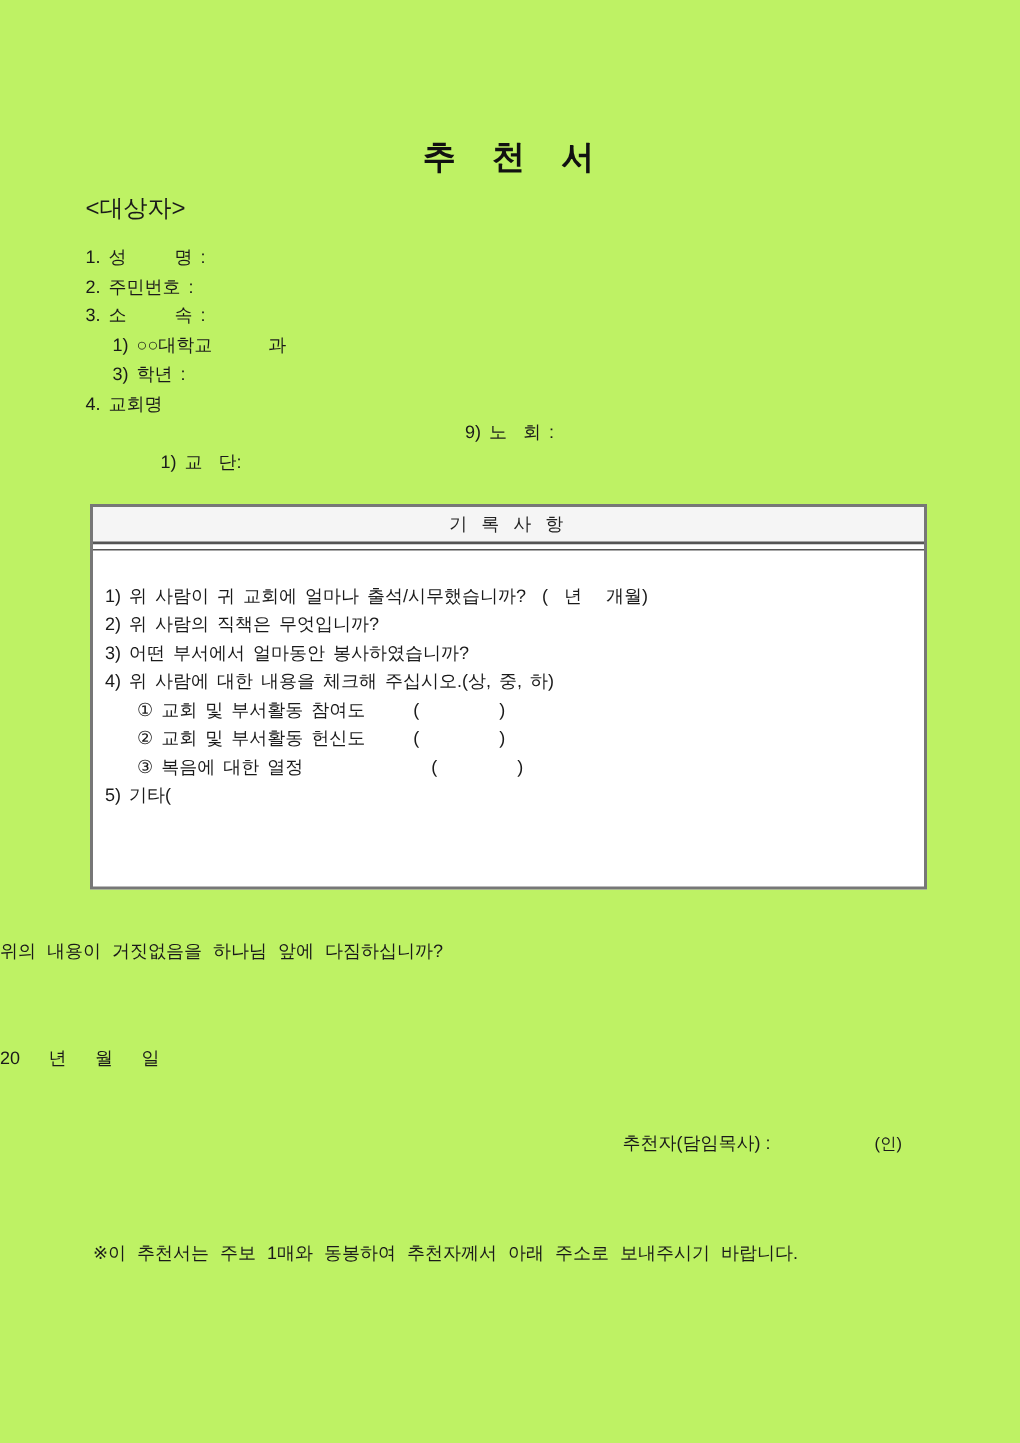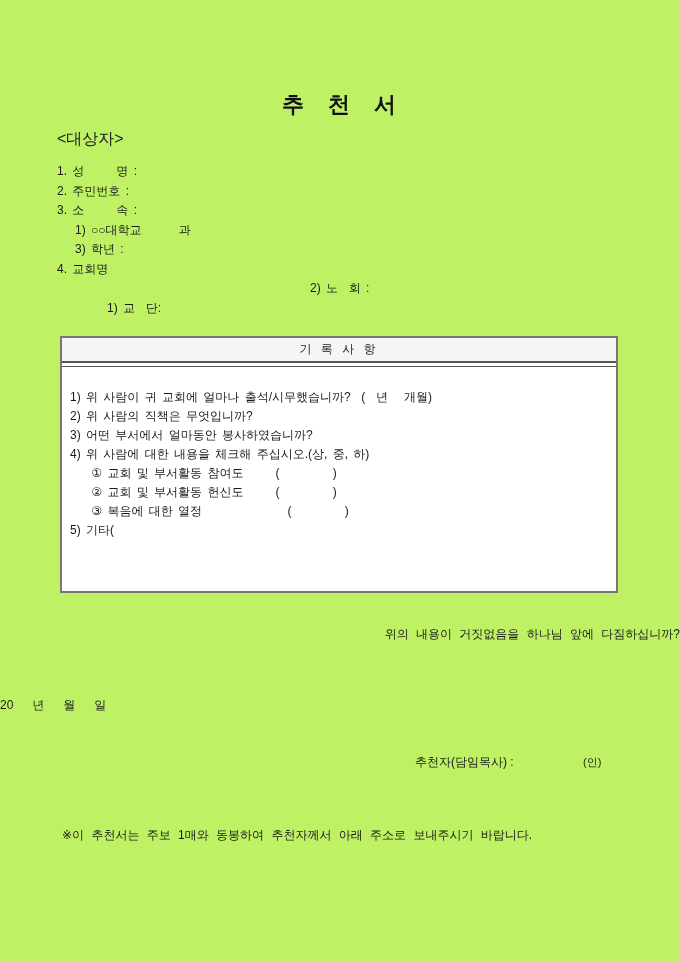--- a/index.html
+++ b/index.html
@@ -54,21 +54,21 @@
   .double-rule { height:3px; border-bottom:1px solid #555; background:#fff; }
   .record-body {
     padding:21px 8px 0 8px;
     line-height:19px;
     word-spacing:2px;
   }
   .record-row { white-space:pre; }
 
   .pledge-line {
     position:absolute; top:626px; left:0; right:0;
-    text-align:right; word-spacing:4px;margin-left:16px;
+    text-align:left; word-spacing:4px;
   }
   .date-line {
     position:absolute; top:697px; left:0; right:0;
     text-align:left; white-space:pre; word-spacing:3px;
   }
   .signer-label { position:absolute; top:754px; left:415px; white-space:pre; }
   .seal-mark   { position:absolute; top:755px; left:583px; font-size:11px; }
 
   .footnote {
     position:absolute; top:827px; left:62px; right:30px;
@@ -86,21 +86,21 @@
 
   <div class="field-list">
     <div class="field-line">1. 성      명 :</div>
     <div class="field-line">2. 주민번호 :</div>
     <div class="field-line">3. 소      속 :</div>
     <div class="field-line sub">1) ○○대학교       과</div>
     <div class="field-line sub">3) 학년 :</div>
     <div class="field-line">4. 교회명</div>
     <div class="field-line sub two-col">
       <span>1) 교  단:</span>
-      <span class="right-cell">2) 노  회 :</span>
+      <span class="right-cell">9) 노  회 :</span>
     </div>
     <div class="field-line sub two-col">
       <span>3) 교회명:</span>
       <span class="right-cell">4) 연락처 :</span>
     </div>
   </div>
 
   <div class="record-table">
     <div class="record-header">기 록 사 항</div>
     <div class="double-rule"></div>

